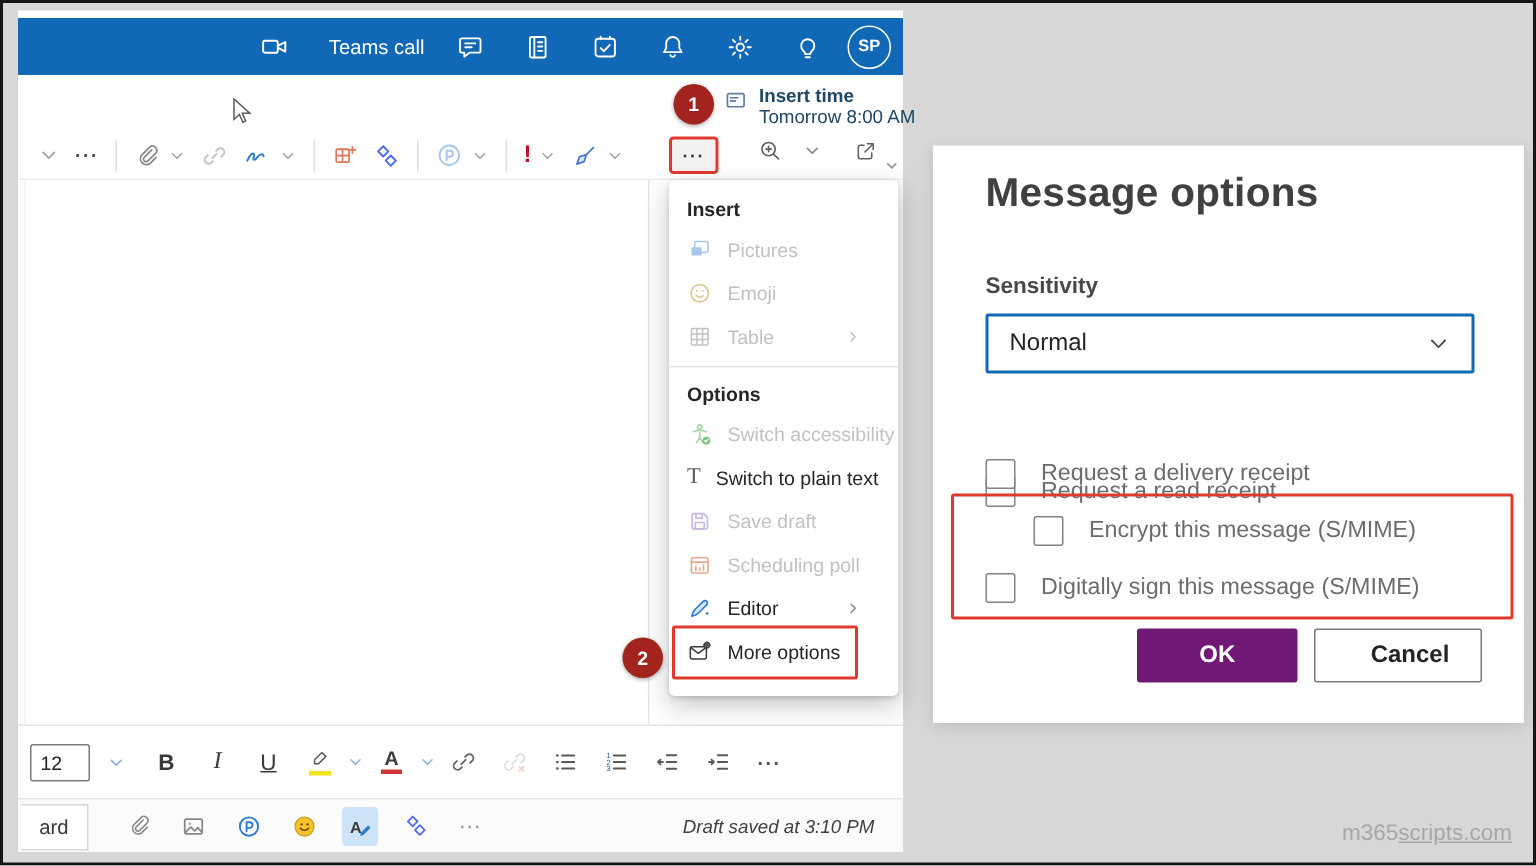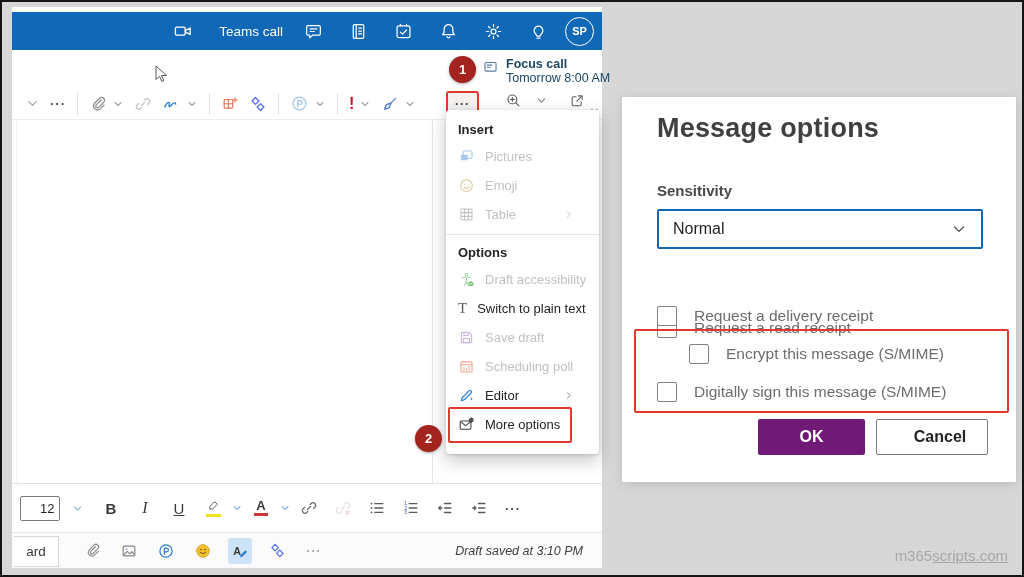--- a/index.html
+++ b/index.html
@@ -19,33 +19,33 @@
   .toolbar{position:absolute;left:10px;top:86px;width:590px;height:32px;background:#fff;border-bottom:1px solid #ededed;display:flex;align-items:center;padding-left:8px;box-sizing:border-box;}
   .ti{display:flex;align-items:center;justify-content:center;height:26px;padding:0 5px;color:#605e5c;cursor:pointer;}
   .ti .glyph{font-size:13px;font-weight:700;letter-spacing:1px;color:#4d4b49;}
   .tdiv{width:1px;height:22px;background:#e1dfdd;margin:0 6px;}
   .more-hl{position:absolute;left:444px;top:89px;width:33px;height:25px;background:#f3f2f1;border:2px solid #e0392e;border-radius:3px;display:flex;align-items:center;justify-content:center;font-weight:700;font-size:12px;letter-spacing:1px;color:#3b3a39;box-sizing:border-box;cursor:pointer;z-index:4;}
   .zoomgrp{position:absolute;left:503px;top:90px;display:flex;gap:13px;align-items:center;color:#605e5c;}
   .mini-chev{position:absolute;left:587px;top:103px;color:#9a9896;}
   .body-rline{position:absolute;left:430px;top:118px;width:1px;height:363px;background:#e6e6e6;}
   .body-lline{position:absolute;left:14px;top:118px;width:1px;height:363px;background:#f1f1f1;}
   
-  .menu{position:absolute;left:444px;top:108px;width:153px;height:344px;background:#fff;border-radius:4px;box-shadow:0 6px 18px rgba(0,0,0,.24),0 1px 3px rgba(0,0,0,.14);padding:7px 0;box-sizing:border-box;z-index:5;}
+  .menu{position:absolute;left:444px;top:118px;width:153px;height:344px;background:#fff;border-radius:4px;box-shadow:0 6px 18px rgba(0,0,0,.24),0 1px 3px rgba(0,0,0,.14);padding:7px 0;box-sizing:border-box;z-index:5;}
   .mh{height:25px;display:flex;align-items:center;padding-left:12px;font-size:13px;font-weight:700;color:#252423;}
   .mi{position:relative;height:29px;display:flex;align-items:center;padding:0 25px 0 12px;font-size:13px;color:#252423;gap:10px;cursor:pointer;}
   .mi .lab{flex:1;white-space:nowrap;}
   .mi.dis{color:#c3c1bf;cursor:default;}
   .mdiv{height:1px;background:#e6e4e2;margin:5px 0;}
   .redbox{position:absolute;left:2px;right:27px;top:-3px;bottom:-4px;border:2px solid #e0392e;border-radius:2px;pointer-events:none;}
   .badge{position:absolute;width:27px;height:27px;border-radius:50%;background:#a3231e;color:#fff;display:flex;align-items:center;justify-content:center;font-weight:700;font-size:13px;box-shadow:0 1px 3px rgba(0,0,0,.35);z-index:7;}
   .b1{left:447px;top:54px;}
   .b2{left:413px;top:423px;}
   
   .fmtbar{position:absolute;left:10px;top:481px;width:590px;height:49px;background:#fff;border-top:1px solid #e4e4e4;display:flex;align-items:center;padding-left:8px;box-sizing:border-box;}
-  .fontbox{width:40px;height:25px;border:1px solid #7a7a7a;border-radius:2px;display:flex;align-items:center;padding-left:19px;font-size:13px;color:#252423;background:#fff;box-sizing:border-box;cursor:text;}
+  .fontbox{width:40px;height:25px;border:1px solid #7a7a7a;border-radius:2px;display:flex;align-items:center;padding-left:6px;font-size:13px;color:#252423;background:#fff;box-sizing:border-box;cursor:text;}
   .fi{min-width:26px;height:30px;display:flex;align-items:center;justify-content:center;color:#5b5957;padding:0 4px;cursor:pointer;}
   .fB{font-weight:800;font-size:15px;color:#3b3a39;}
   .fI{font-style:italic;font-family:"Liberation Serif",serif;font-size:16px;color:#3b3a39;}
   .fU{text-decoration:underline;font-size:15px;color:#3b3a39;}
   .stack{display:flex;flex-direction:column;align-items:center;gap:1px;}
   .ybar{width:15px;height:3px;background:#f3e21a;}
   .rbar{width:14px;height:3px;background:#d13438;}
   .fA{font-weight:700;font-size:13px;color:#3b3a39;line-height:12px;}
   .fade{opacity:.45;}
   
@@ -139,21 +139,21 @@
   </div>
 
   <div class="focus-card">
     <span style="margin-top:2px;">
       <svg width="15" height="15" viewBox="0 0 20 20" fill="none" stroke="#5a7ca6" stroke-width="1.5" stroke-linecap="round">
           <rect x="2.6" y="4.6" width="14.8" height="11.6" rx="1.6"></rect>
           <path d="M5.4 8.2h6.4M5.4 11h4.2"></path>
         </svg>
     </span>
     <span>
-      <div class="t1">Focus call</div>
+      <div class="t1">Insert time</div>
       <div class="t2">Tomorrow 8:00 AM</div>
     </span>
   </div>
 
   <div class="cursor">
     <svg width="13" height="18" viewBox="0 0 13 18">
         <path d="M1 1v13.5l3.6-3.2 2.3 5.2 1.9-.9L6.5 10.5h5z" fill="#fdfdfd" stroke="#5a5a5a" stroke-width="1"></path>
       </svg>
   </div>
 
@@ -316,21 +316,21 @@
     <div class="mh">Options</div>
     <div class="mi dis">
       <span>
           <svg width="17" height="17" viewBox="0 0 20 20" fill="none" stroke="#a8d5a8" stroke-width="1.3" stroke-linecap="round" stroke-linejoin="round">
             <circle cx="10" cy="4.4" r="1.7"></circle>
             <path d="M4.8 8c3.4-1.2 7-1.2 10.4 0M10 8.6v4.2M10 12.8L7.4 16.6M10 12.8l2.6 3.8"></path>
             <circle cx="15.2" cy="15" r="3" fill="#7cc47c" stroke="none"></circle>
             <path d="M13.9 15l.9.9 1.7-1.9" stroke="#fff" stroke-width="1.1"></path>
           </svg>
         </span>
-      <span class="lab">Draft accessibility</span>
+      <span class="lab">Switch accessibility</span>
     </div>
     <div class="mi">
       <span style="width:17px;text-align:center;font-size:15px;color:#605e5c;font-family:'Liberation Serif',serif;"><span>T</span></span>
       <span class="lab">Switch to plain text</span>
     </div>
     <div class="mi dis">
       <span>
           <svg width="17" height="17" viewBox="0 0 20 20" fill="none" stroke="#c9b6e4" stroke-width="1.3" stroke-linejoin="round">
             <path d="M4 5.2A1.2 1.2 0 0 1 5.2 4H13l3 3v7.8a1.2 1.2 0 0 1-1.2 1.2H5.2A1.2 1.2 0 0 1 4 14.8z"></path>
             <path d="M7 4v3.6h5V4"></path>

